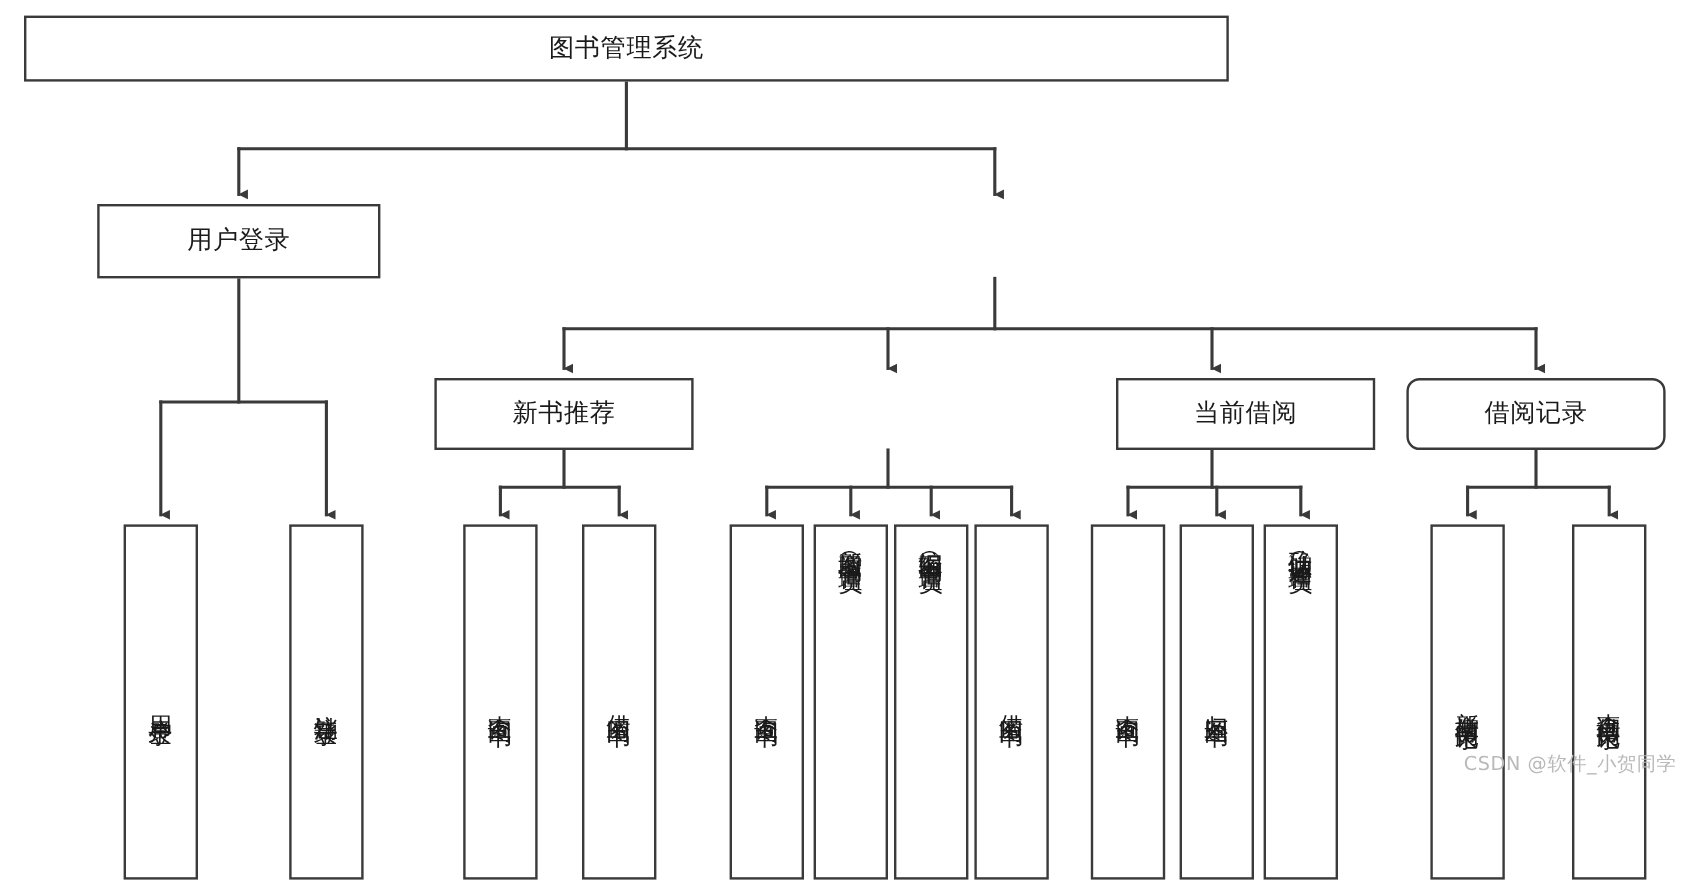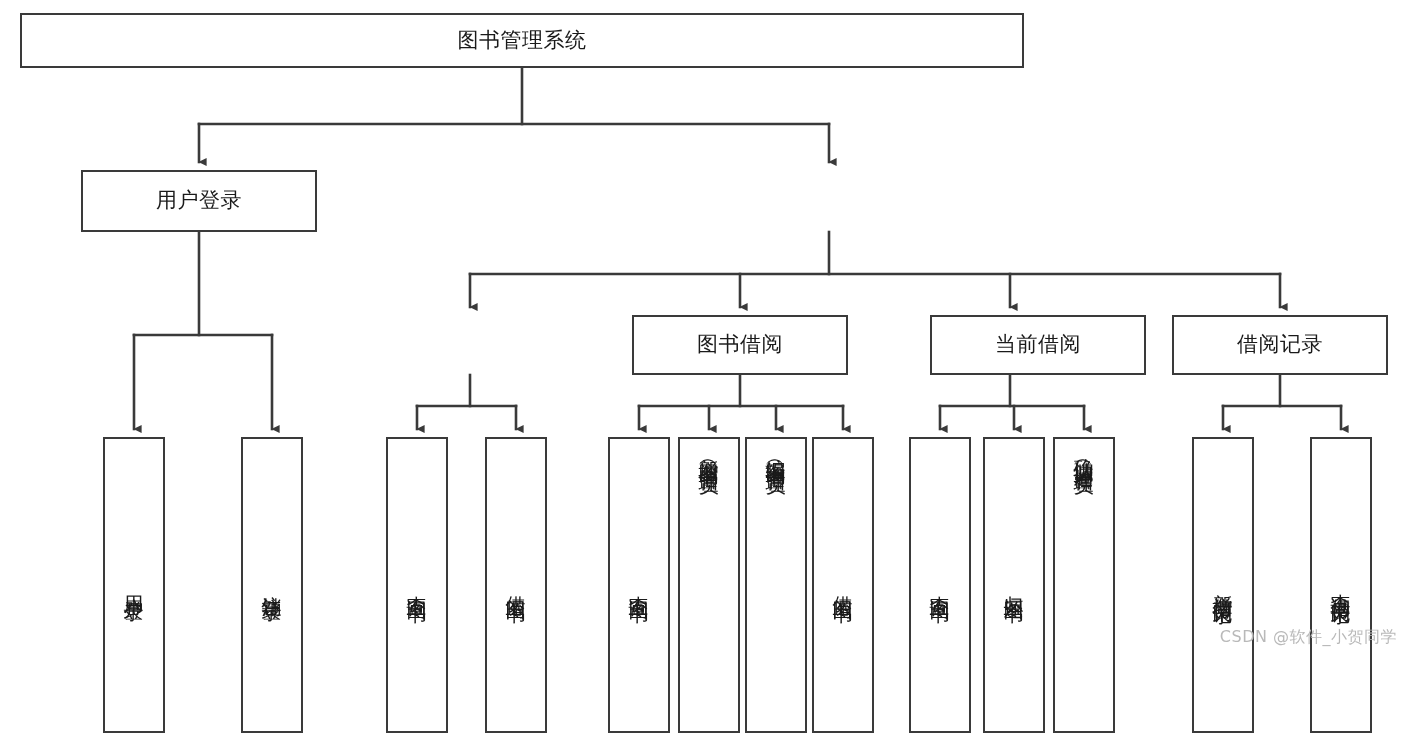--- a/index.html
+++ b/index.html
@@ -135,27 +135,27 @@
   </svg>
 
   <div class="node h root" style="left:20px; top:13px; width:1004px; height:55px;">
     <span class="label">图书管理系统</span>
   </div>
 
   <div class="node h" style="left:81px; top:170px; width:236px; height:62px;">
     <span class="label">用户登录</span>
   </div>
 
-  <div class="node h" style="left:632px; top:315px; width:216px; height:60px;">
-    <span class="label">图书借阅</span>
+  <div class="node h" style="left:362px; top:315px; width:216px; height:60px;">
+    <span class="label">新书推荐</span>
   </div>
   <div class="node h" style="left:902px; top:315px; width:216px; height:60px;margin-left:28px;">
     <span class="label">当前借阅</span>
   </div>
-  <div class="node h" style="left:1172px; top:315px; width:216px; height:60px;">
+  <div class="node h" style="left:1172px; top:315px; width:216px; height:60px;border-radius:11px;">
     <span class="label">借阅记录</span>
   </div>
 
   <div class="node v" style="left:103px; top:437px; width:62px; height:296px;">
     <span class="label">用户登录</span>
   </div>
   <div class="node v" style="left:241px; top:437px; width:62px; height:296px;">
     <span class="label">注销登录</span>
   </div>
 

